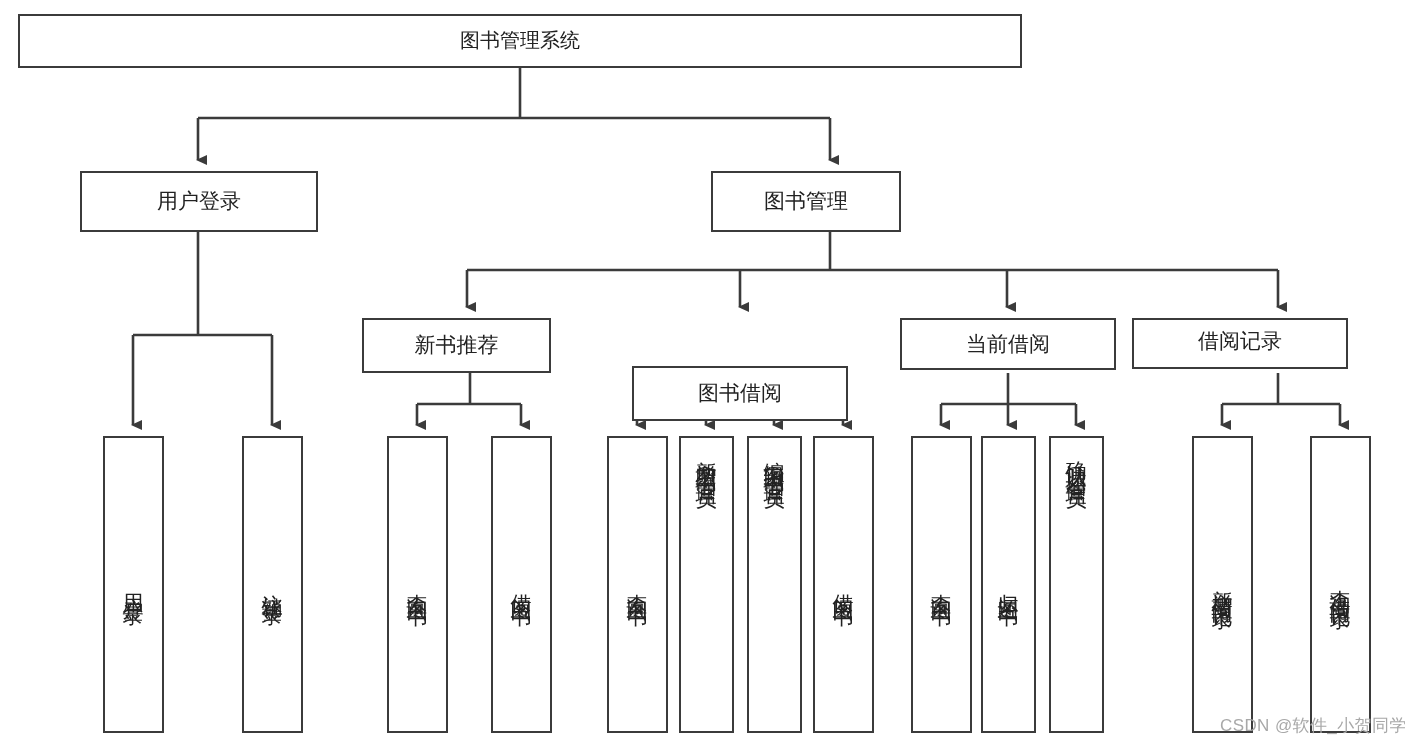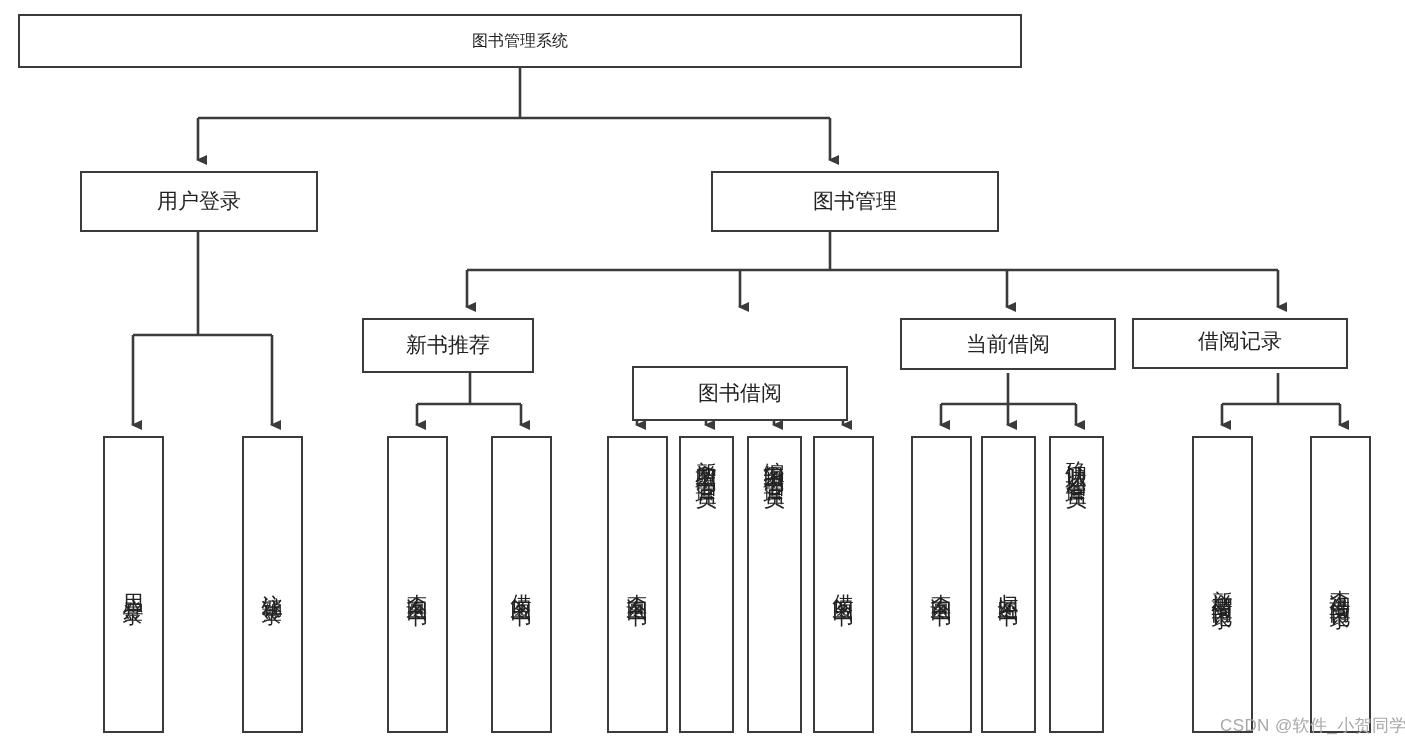--- a/index.html
+++ b/index.html
@@ -40,21 +40,21 @@
     display: block;
     text-align: center;
     line-height: 1.18;
     white-space: nowrap;
   }
   
   .node.horiz .node-label {
     font-size: 21px;
   }
   .node.root .node-label {
-    font-size: 16px;
+    font-size: 20px;
   }
   
   .node.vert {
     align-items: flex-start;
     justify-content: center;
     padding-top: 6px;
   }
   .node.vert .node-label {
     writing-mode: vertical-rl;
     text-orientation: upright;
@@ -133,25 +133,25 @@
   </svg>
 
   <div class="node horiz root" style="left:18px; top:14px; width:1004px; height:54px;">
     <span class="node-label">图书管理系统</span>
   </div>
 
   <div class="node horiz" style="left:80px; top:171px; width:238px; height:61px;">
     <span class="node-label">用户登录</span>
   </div>
 
-  <div class="node horiz" style="left:711px; top:171px; width:288px; height:61px;">
+  <div class="node horiz" style="left:711px; top:171px; width:190px; height:61px;">
     <span class="node-label">图书管理</span>
   </div>
 
-  <div class="node horiz" style="left:362px; top:318px; width:172px; height:55px;">
+  <div class="node horiz" style="left:362px; top:318px; width:189px; height:55px;">
     <span class="node-label">新书推荐</span>
   </div>
 
   <div class="node horiz" style="left:632px; top:318px; width:216px; height:55px;margin-top:48px;">
     <span class="node-label">图书借阅</span>
   </div>
 
   <div class="node horiz" style="left:900px; top:318px; width:216px; height:52px;">
     <span class="node-label">当前借阅</span>
   </div>

